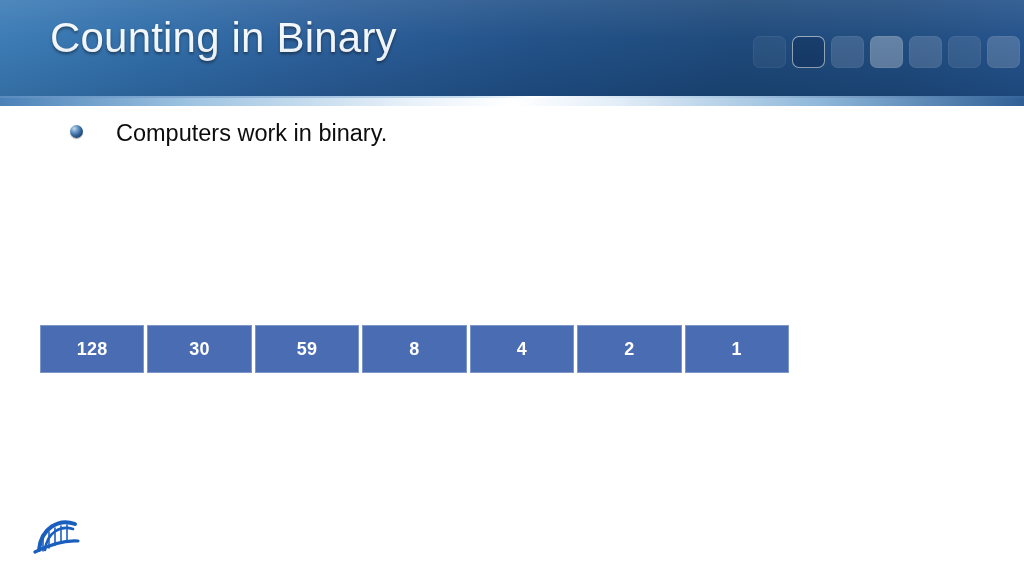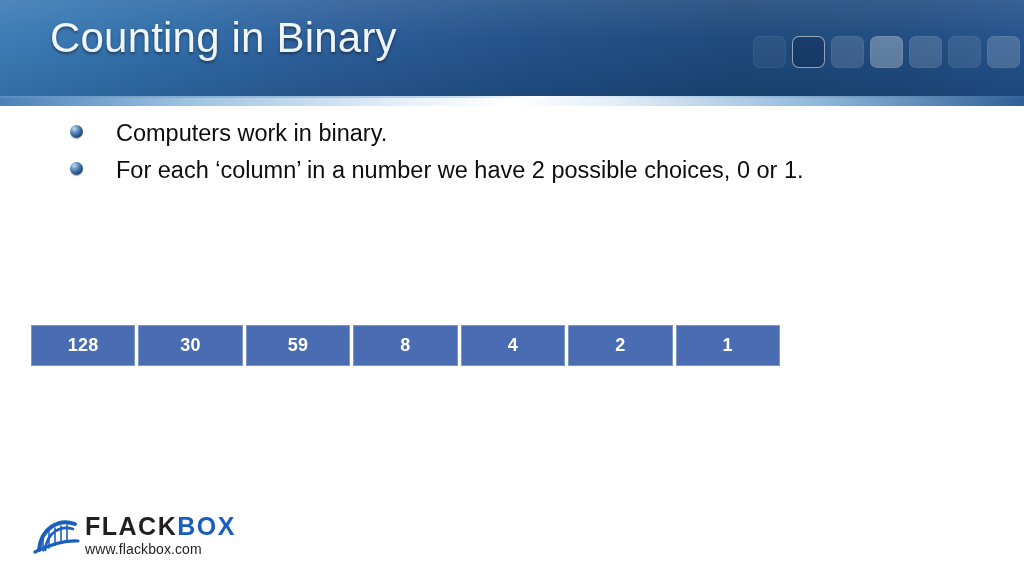--- a/index.html
+++ b/index.html
@@ -119,24 +119,24 @@
     font-size: 23.5px;
     line-height: 35px;
     color: #0d0d0d;
     font-weight: 400;
     max-width: 845px;
   }
 
   
   #binary-table {
     position: absolute;
-    left: 31px;
+    left: 40px;
     top: 325px;
     width: 749px;
-    height: 41px;
+    height: 48px;
     display: flex;
     gap: 3px;
   }
   .bt-cell {
     flex: 1 1 0;
     background: #4a6cb3;
     border: 1px solid #7d97cb;
     box-sizing: border-box;
     display: flex;
     align-items: center;
@@ -198,24 +198,20 @@
     <div class="hsq" style="background: rgba(255, 255, 255, 0.18); border: 1px solid rgba(255, 255, 255, 0.06); box-sizing: border-box;"></div>
 
   </div>
 </div>
 <div id="header-underline"></div>
 
 <div id="bullet-list">
   <div class="bullet-row">
     <span class="bullet-marker"></span>
     <span class="bullet-text">Computers work in binary.</span>
-  </div>
-  <div class="bullet-row">
-    <span class="bullet-marker"></span>
-    <span class="bullet-text">For each ‘column’ in a number we have 2 possible choices, 0 or 1.</span>
   </div>
 </div>
 
 <div id="binary-table">
   <div class="bt-cell">128</div>
   <div class="bt-cell">30</div>
   <div class="bt-cell">59</div>
   <div class="bt-cell">8</div>
   <div class="bt-cell">4</div>
   <div class="bt-cell">2</div>
@@ -230,19 +226,13 @@
         <path d="M12 38 C14 20, 28 13, 40 17" stroke-width="2.6"></path>
         <path d="M2 40 C16 33, 32 28, 45 29" stroke-width="3.2"></path>
         <path d="M10 24 L10 39" stroke-width="1.6"></path>
         <path d="M16 20 L16 36" stroke-width="1.6"></path>
         <path d="M22 16 L22 33" stroke-width="1.6"></path>
         <path d="M28 14 L28 31" stroke-width="1.6"></path>
         <path d="M34 13 L34 30" stroke-width="1.6"></path>
       </g>
     </svg>
   </span>
-  <span id="logo-text-block">
-    <span id="logo-wordmark">
-      <span class="lw-dark">FLACK</span><span class="lw-blue">BOX</span>
-    </span>
-    <span id="logo-url">www.flackbox.com</span>
-  </span>
 </div>
 
 </body></html>

